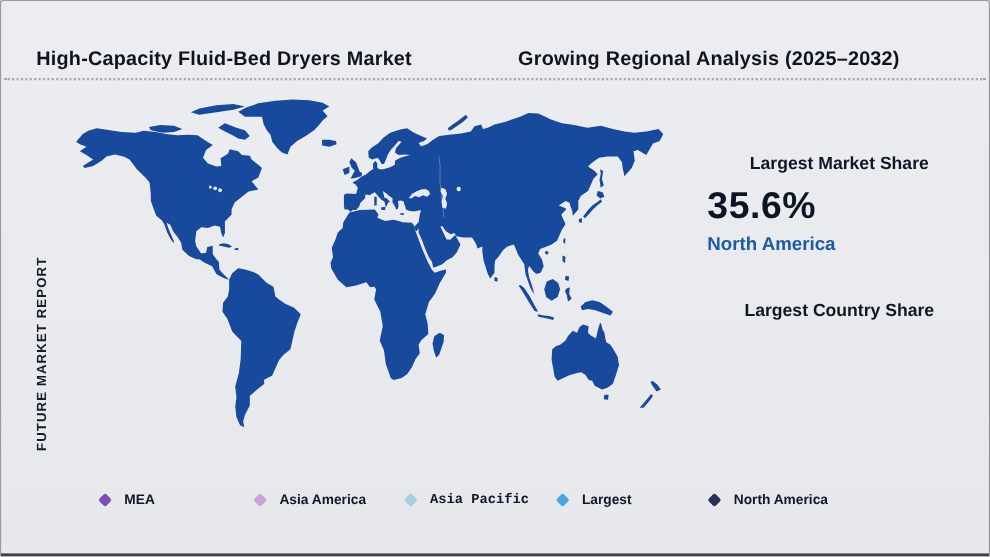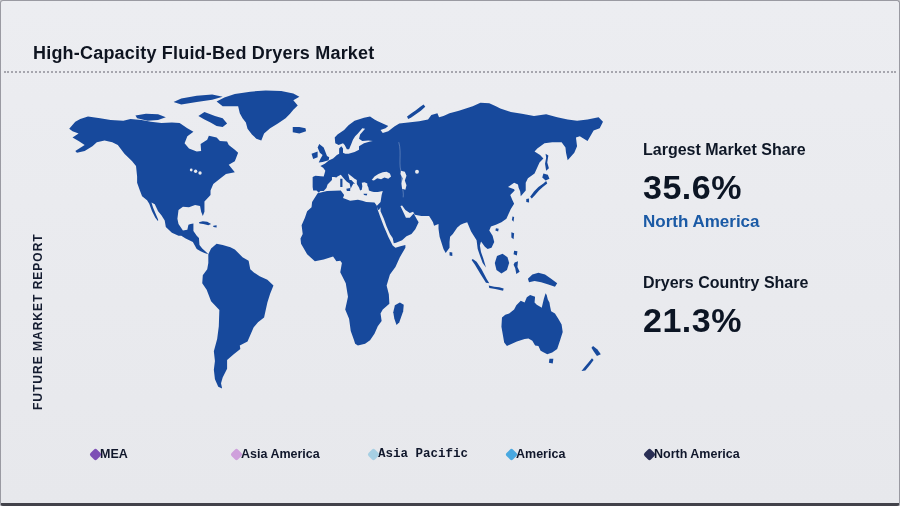--- a/index.html
+++ b/index.html
@@ -15,35 +15,36 @@
   .divider{ position:absolute; top:70px; left:3px; right:3px; border-top:2px dotted #a6a6ae; }
   .watermark{
     position:absolute; left:30px; top:226px; height:190px;
     writing-mode:vertical-rl; transform:rotate(180deg);
     font-size:12px; font-weight:bold; letter-spacing:1px; color:#141c30;
     text-align:center; line-height:15px;
   }
   .map{ position:absolute; left:50px; top:86px; width:552px; height:302px; }
   .stats{ position:absolute; left:642px; top:140px; width:240px; }
   .stat-block{ margin-bottom:42px; }
-  .stat-label{ font-size:16px; font-weight:800; color:#0e1726; margin-bottom:9px; }
+  .stat-label{ font-size:16px; font-weight:800; color:#0e1726; margin-bottom:9px;text-align:center; }
   .stat-value{ font-size:34px; font-weight:800; color:#0c1524; letter-spacing:.5px; margin-bottom:5px; }
   .stat-region{ font-size:17px; font-weight:800; color:#1b5aa5; }
   .legend{ position:absolute; left:0; top:446px; width:900px; height:22px; }
-  .legend-item{ position:absolute; display:flex; align-items:center; gap:0; }
+  .legend-item{ position:absolute; display:flex; align-items:center; gap:13px; }
   .legend-item .dot{ width:9px; height:9px; transform:rotate(45deg); border-radius:2px; flex:none; }
   .legend-item .lbl{ font-size:12.5px; font-weight:bold; color:#10172b; }
   .li-0{ left:90px; } .li-1{ left:231px; } .li-2{ left:368px;font-family:Liberation Mono, monospace; } .li-3{ left:506px; } .li-4{ left:644px; }
 </style>
 </head>
 <body>
 
 <div class="frame">
 
   <div class="title title-left">High-Capacity Fluid-Bed Dryers Market</div>
+  <div class="title title-right">Growing Regional Analysis (2025–2032)</div>
   <div class="divider"></div>
 
   <div class="watermark">FUTURE MARKET REPORT</div>
 
   <svg class="map" viewBox="0 0 1000 520" preserveAspectRatio="none" aria-hidden="true">
     <g stroke="none" style="fill: rgb(23, 73, 156);">
 
       <path d="M33,72 L44,60 53,55 67,51 89,54 108,57 131,58 144,55 164,57 181,60 200,62 219,61 233,62 247,71 258,77 247,85 242,97 250,106 264,111 272,110 271,98 283,91 286,84 300,87 306,93 319,94 322,100 333,108 339,113 333,128 322,134 333,147 317,150 306,158 294,167 289,178 289,186 278,197 278,215 275,222 272,215 270,205 261,203 250,207 239,206 231,212 229,227 231,236 239,247 247,246 249,237 253,236 258,235 258,248 264,256 268,260 269,272 274,278 281,284 285,288 278,286 271,283 264,279 257,267 244,261 236,256 231,256 219,251 208,241 206,230 200,221 194,214 188,202 182,199 185,208 190,219 194,228 194,231 189,225 183,214 178,201 174,195 165,188 161,178 156,165 156,154 154,136 147,128 133,115 121,100 111,95 97,92 83,95 75,102 61,110 47,113 44,110 61,100 50,93 39,87 50,80 39,76 Z"></path>
 
       <path d="M153,49 172,46 194,47 208,52 194,57 175,58 156,54 Z"></path>
@@ -108,41 +109,40 @@
     <path d="M630,95 C636,115 628,135 636,150 C632,165 640,178 638,190" fill="none" stroke="rgba(255,255,255,0.3)" stroke-width="1.5"></path>
   </svg>
 
   <div class="stats">
     <div class="stat-block">
       <div class="stat-label">Largest Market Share</div>
       <div class="stat-value">35.6%</div>
       <div class="stat-region">North America</div>
     </div>
     <div class="stat-block">
-      <div class="stat-label">Dryers Country Share</div>
-      <div class="stat-value">21.3%</div>
+      <div class="stat-label">Largest Country Share</div>
     </div>
   </div>
 
   <div class="legend">
     <span class="legend-item li-0">
       <span class="dot" style="background-color: rgb(125, 79, 181);"></span>
       <span class="lbl">MEA</span>
     </span>
     <span class="legend-item li-1">
       <span class="dot" style="background-color: rgb(207, 160, 220);"></span>
       <span class="lbl">Asia America</span>
     </span>
     <span class="legend-item li-2">
       <span class="dot" style="background-color: rgb(166, 207, 227);"></span>
       <span class="lbl">Asia Pacific</span>
     </span>
     <span class="legend-item li-3">
       <span class="dot" style="background-color: rgb(73, 168, 224);"></span>
-      <span class="lbl">America</span>
+      <span class="lbl">Largest</span>
     </span>
     <span class="legend-item li-4">
       <span class="dot" style="background-color: rgb(42, 47, 85);"></span>
       <span class="lbl">North America</span>
     </span>
   </div>
 
 </div>
 
 </body></html>

